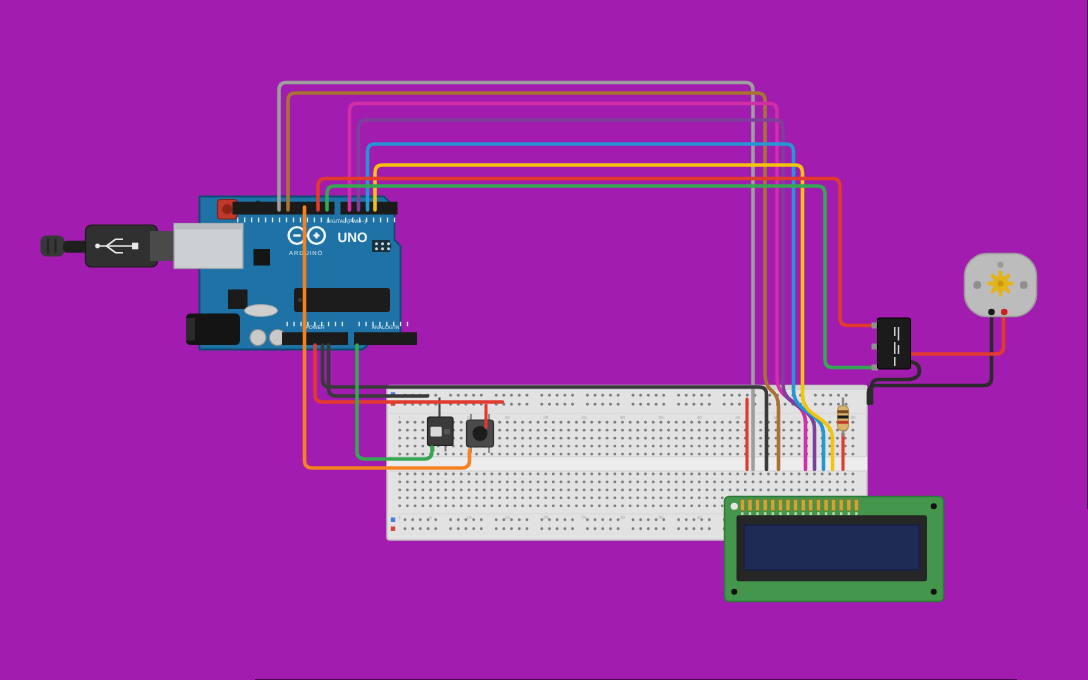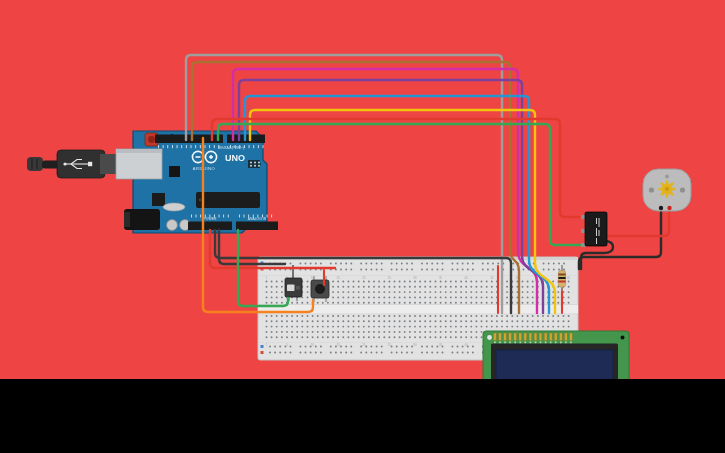--- a/index.html
+++ b/index.html
@@ -1,16 +1,16 @@
 <!DOCTYPE html>
 <html><head>
 <meta charset="utf-8">
 <style>
   html,body{margin:0;padding:0;background:#000;}
-  #stage{position:relative;width:725px;height:379px;background:#ef4444;overflow:hidden;
+  #stage{position:relative;width:725px;height:453px;background:#a21caf;overflow:hidden;
          font-family:"Liberation Sans", sans-serif;}
   svg{position:absolute;left:0;top:0;}
   .wire{fill:none;stroke-width:2.4;stroke-linecap:round;stroke-linejoin:round;}
   .wire-thin{fill:none;stroke-width:2.1;stroke-linecap:round;}
   text{font-family:"Liberation Sans", sans-serif;}
 </style>
 </head>
 <body>
 
 <div id="stage">

